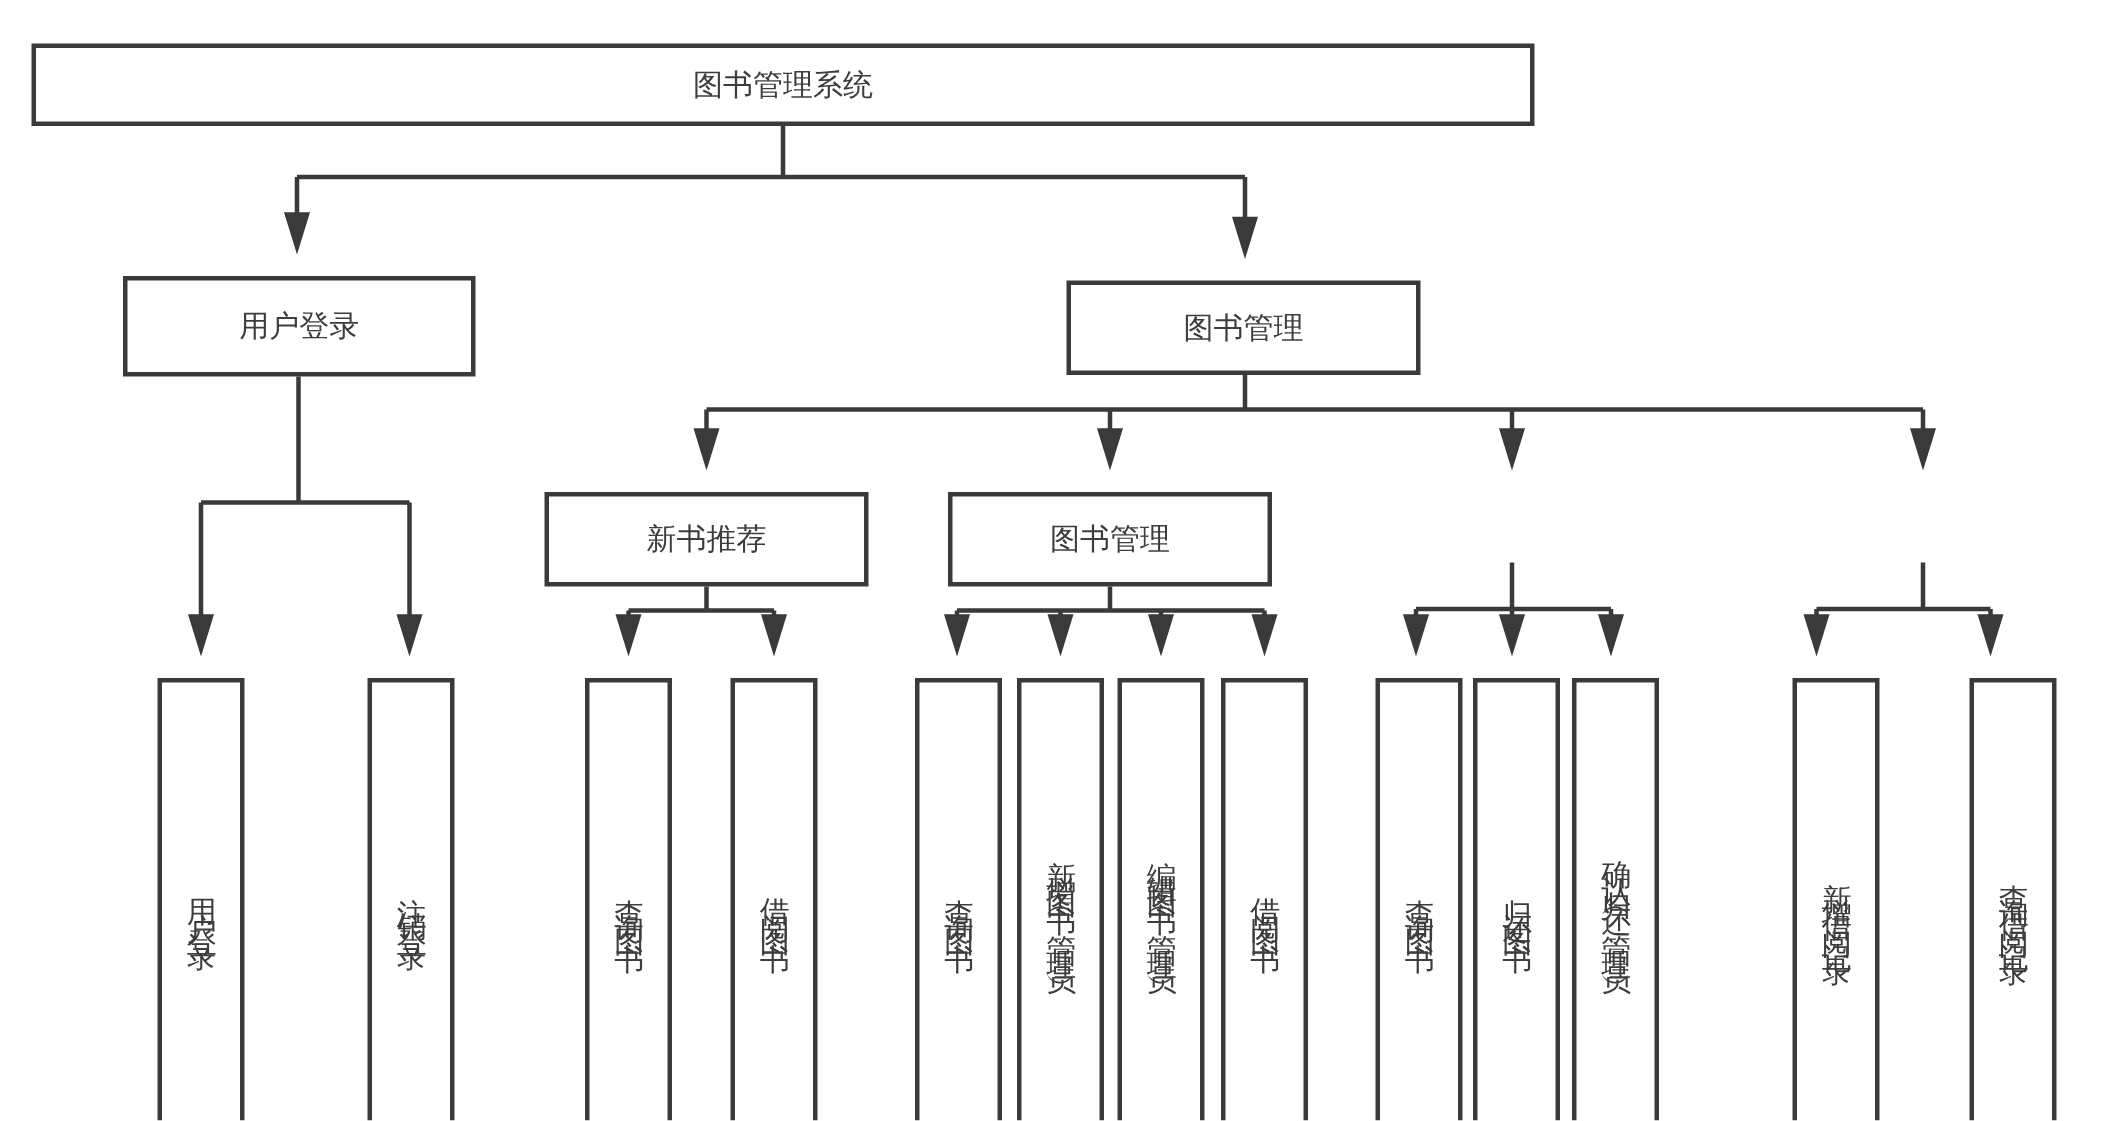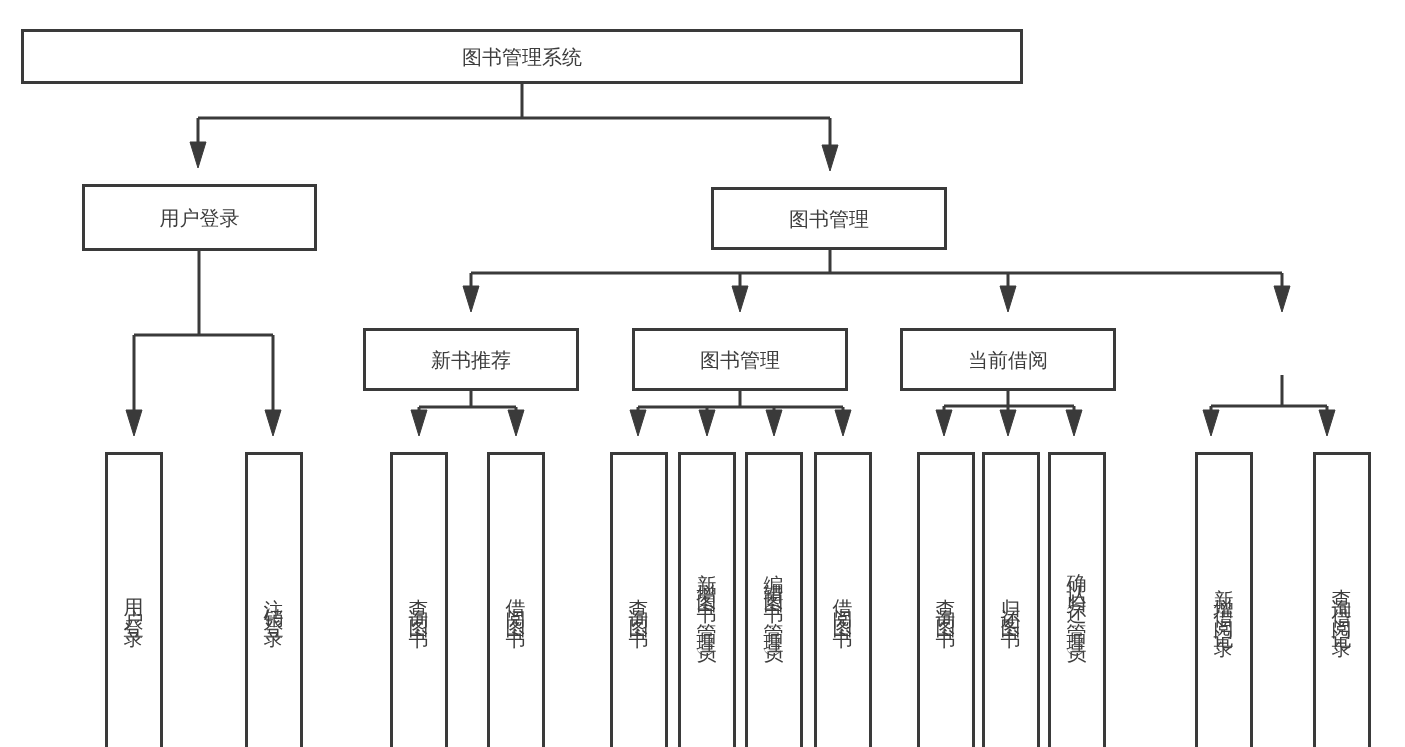--- a/index.html
+++ b/index.html
@@ -70,21 +70,20 @@
     <polygon points="1319,410 1335,410 1327,436"></polygon>
   </svg>
 
   <div class="node" style="left:21px;top:13px;width:1002px;height:55px">图书管理系统</div>
 
   <div class="node" style="left:82px;top:168px;width:235px;height:67px">用户登录</div>
   <div class="node" style="left:711px;top:171px;width:236px;height:63px">图书管理</div>
 
   <div class="node" style="left:363px;top:312px;width:216px;height:63px">新书推荐</div>
   <div class="node" style="left:632px;top:312px;width:216px;height:63px">图书管理</div>
-  <div class="node" style="left:900px;top:312px;width:216px;height:63px">当前借阅</div>
 
   <div class="node vnode" style="left:105px">用户登录</div>
   <div class="node vnode" style="left:245px">注销登录</div>
 
   <div class="node vnode" style="left:390px">查询图书</div>
   <div class="node vnode" style="left:487px">借阅图书</div>
 
   <div class="node vnode" style="left:610px">查询图书</div>
   <div class="node vnode" style="left:678px">新增图书（管理员）</div>
   <div class="node vnode" style="left:745px">编辑图书（管理员）</div>

